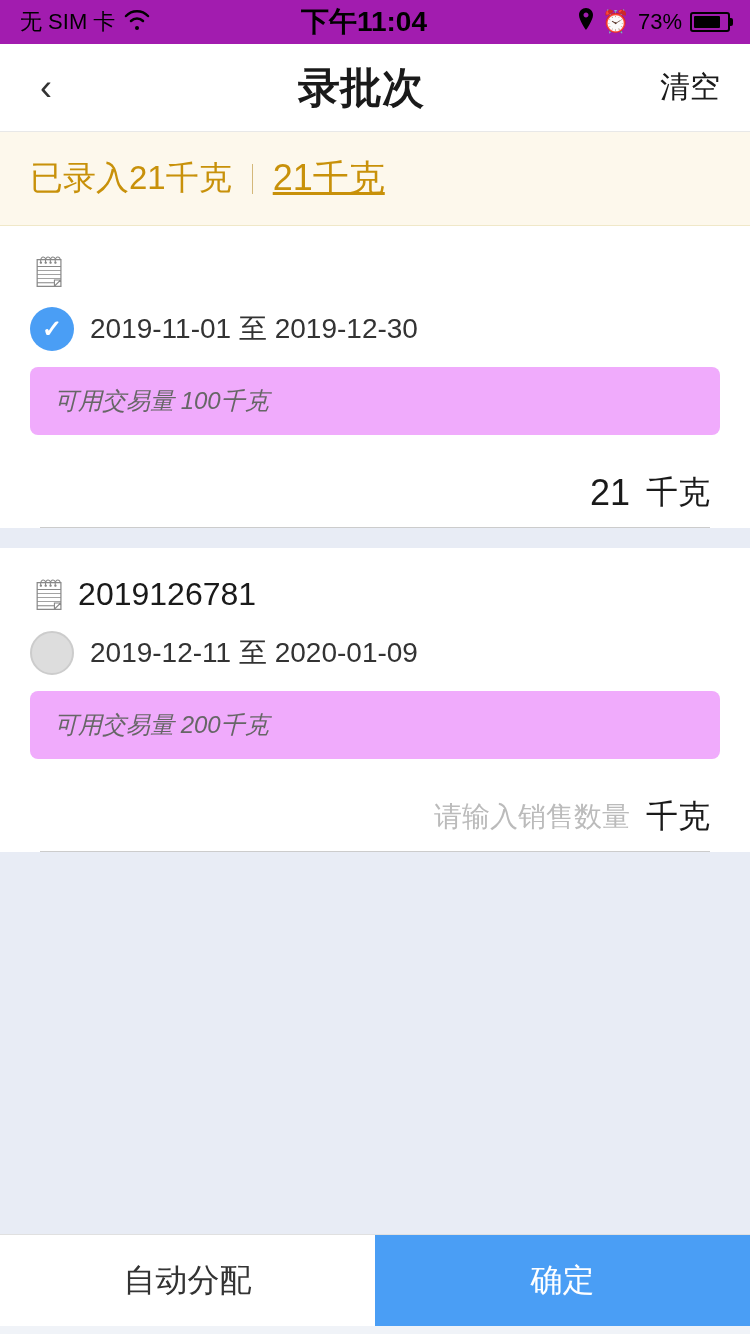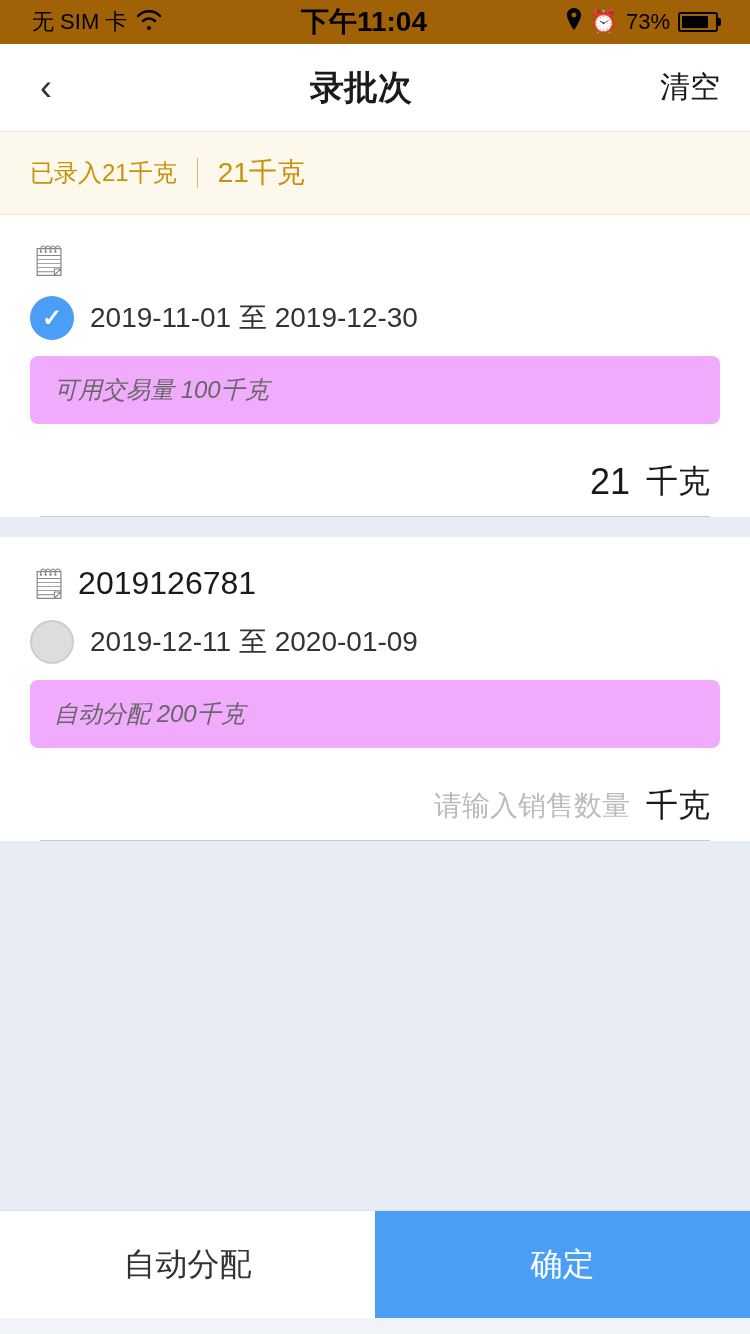--- a/index.html
+++ b/index.html
@@ -8,26 +8,26 @@
       font-family: -apple-system, 'PingFang SC', 'Helvetica Neue', sans-serif;
       background: #f0f3f8;
       width: 750px;
       min-height: 1334px;
       overflow-x: hidden;
       font-size: 28px;
     }
 
     
     .status-bar {
-      background: #a16207;
+      background: #a21caf;
       height: 44px;
       display: flex;
       align-items: center;
       justify-content: space-between;
-      padding: 0 32px;
+      padding: 0 20px;
       font-size: 24px;
       font-weight: 500;
     }
     .status-left {
       display: flex;
       align-items: center;
       gap: 8px;
       font-size: 22px;
       color: #000;
     }
@@ -81,51 +81,52 @@
       padding: 0 30px;
       border-bottom: 1px solid #e8e8e8;
     }
     .nav-back {
       font-size: 36px;
       color: #333;
       cursor: pointer;
       padding: 10px;
     }
     .nav-title {
-      font-size: 34px;
+      font-size: 42px;
       font-weight: 600;
       color: #1a1a1a;
     }
     .nav-action {
       font-size: 30px;
       color: #1a1a1a;
       cursor: pointer;
     }
 
     
     .summary-bar {
       background: #fdf8ec;
       padding: 22px 30px;
       display: flex;
       align-items: center;
       gap: 20px;
       border-bottom: 1px solid #f0e8c8;
     }
     .summary-label {
-      font-size: 24px;
+      font-size: 33px;
       color: #c8910a;
     }
     .summary-divider {
       width: 1px;
       height: 30px;
       background: #d4b87a;
     }
     .summary-value {
-      font-size: 28px;
+      font-size: 36px;
       color: #c8910a;
+      text-decoration: underline;
     }
 
     
     .batch-card {
       background: #fff;
       margin-bottom: 0;
     }
 
     .batch-header {
       display: flex;
@@ -239,24 +240,24 @@
     
     .empty-area {
       background: #e8ecf5;
       flex: 1;
       min-height: 420px;
     }
 
     
     .bottom-bar {
       position: fixed;
-      bottom: 16px;
+      bottom: 8px;
       left: 0;
       width: 750px;
-      height: 108px;
+      height: 92px;
       display: flex;
       background: #fff;
       border-top: 1px solid #e0e0e0;
     }
     .btn-auto {
       flex: 1;
       background: #fff;
       border: none;
       font-size: 32px;
       color: #333;
@@ -354,21 +355,21 @@
     <div class="batch-header">
       <span class="batch-icon">🗒</span>
       <span class="batch-id">2019126781</span>
     </div>
     <div class="batch-date-row">
       <div class="radio-check unchecked">
         <span class="check-mark"></span>
       </div>
       <span class="batch-date">2019-12-11 至 2020-01-09</span>
     </div>
-    <div class="batch-available">自动分配 200千克</div>
+    <div class="batch-available">可用交易量 200千克</div>
     <div class="input-row">
       <span class="input-placeholder">请输入销售数量</span>
       <span class="input-unit">千克</span>
     </div>
     <div class="input-divider"></div>
   </div>
 
   <div class="section-sep"></div>
 
   <div class="empty-area"></div>

